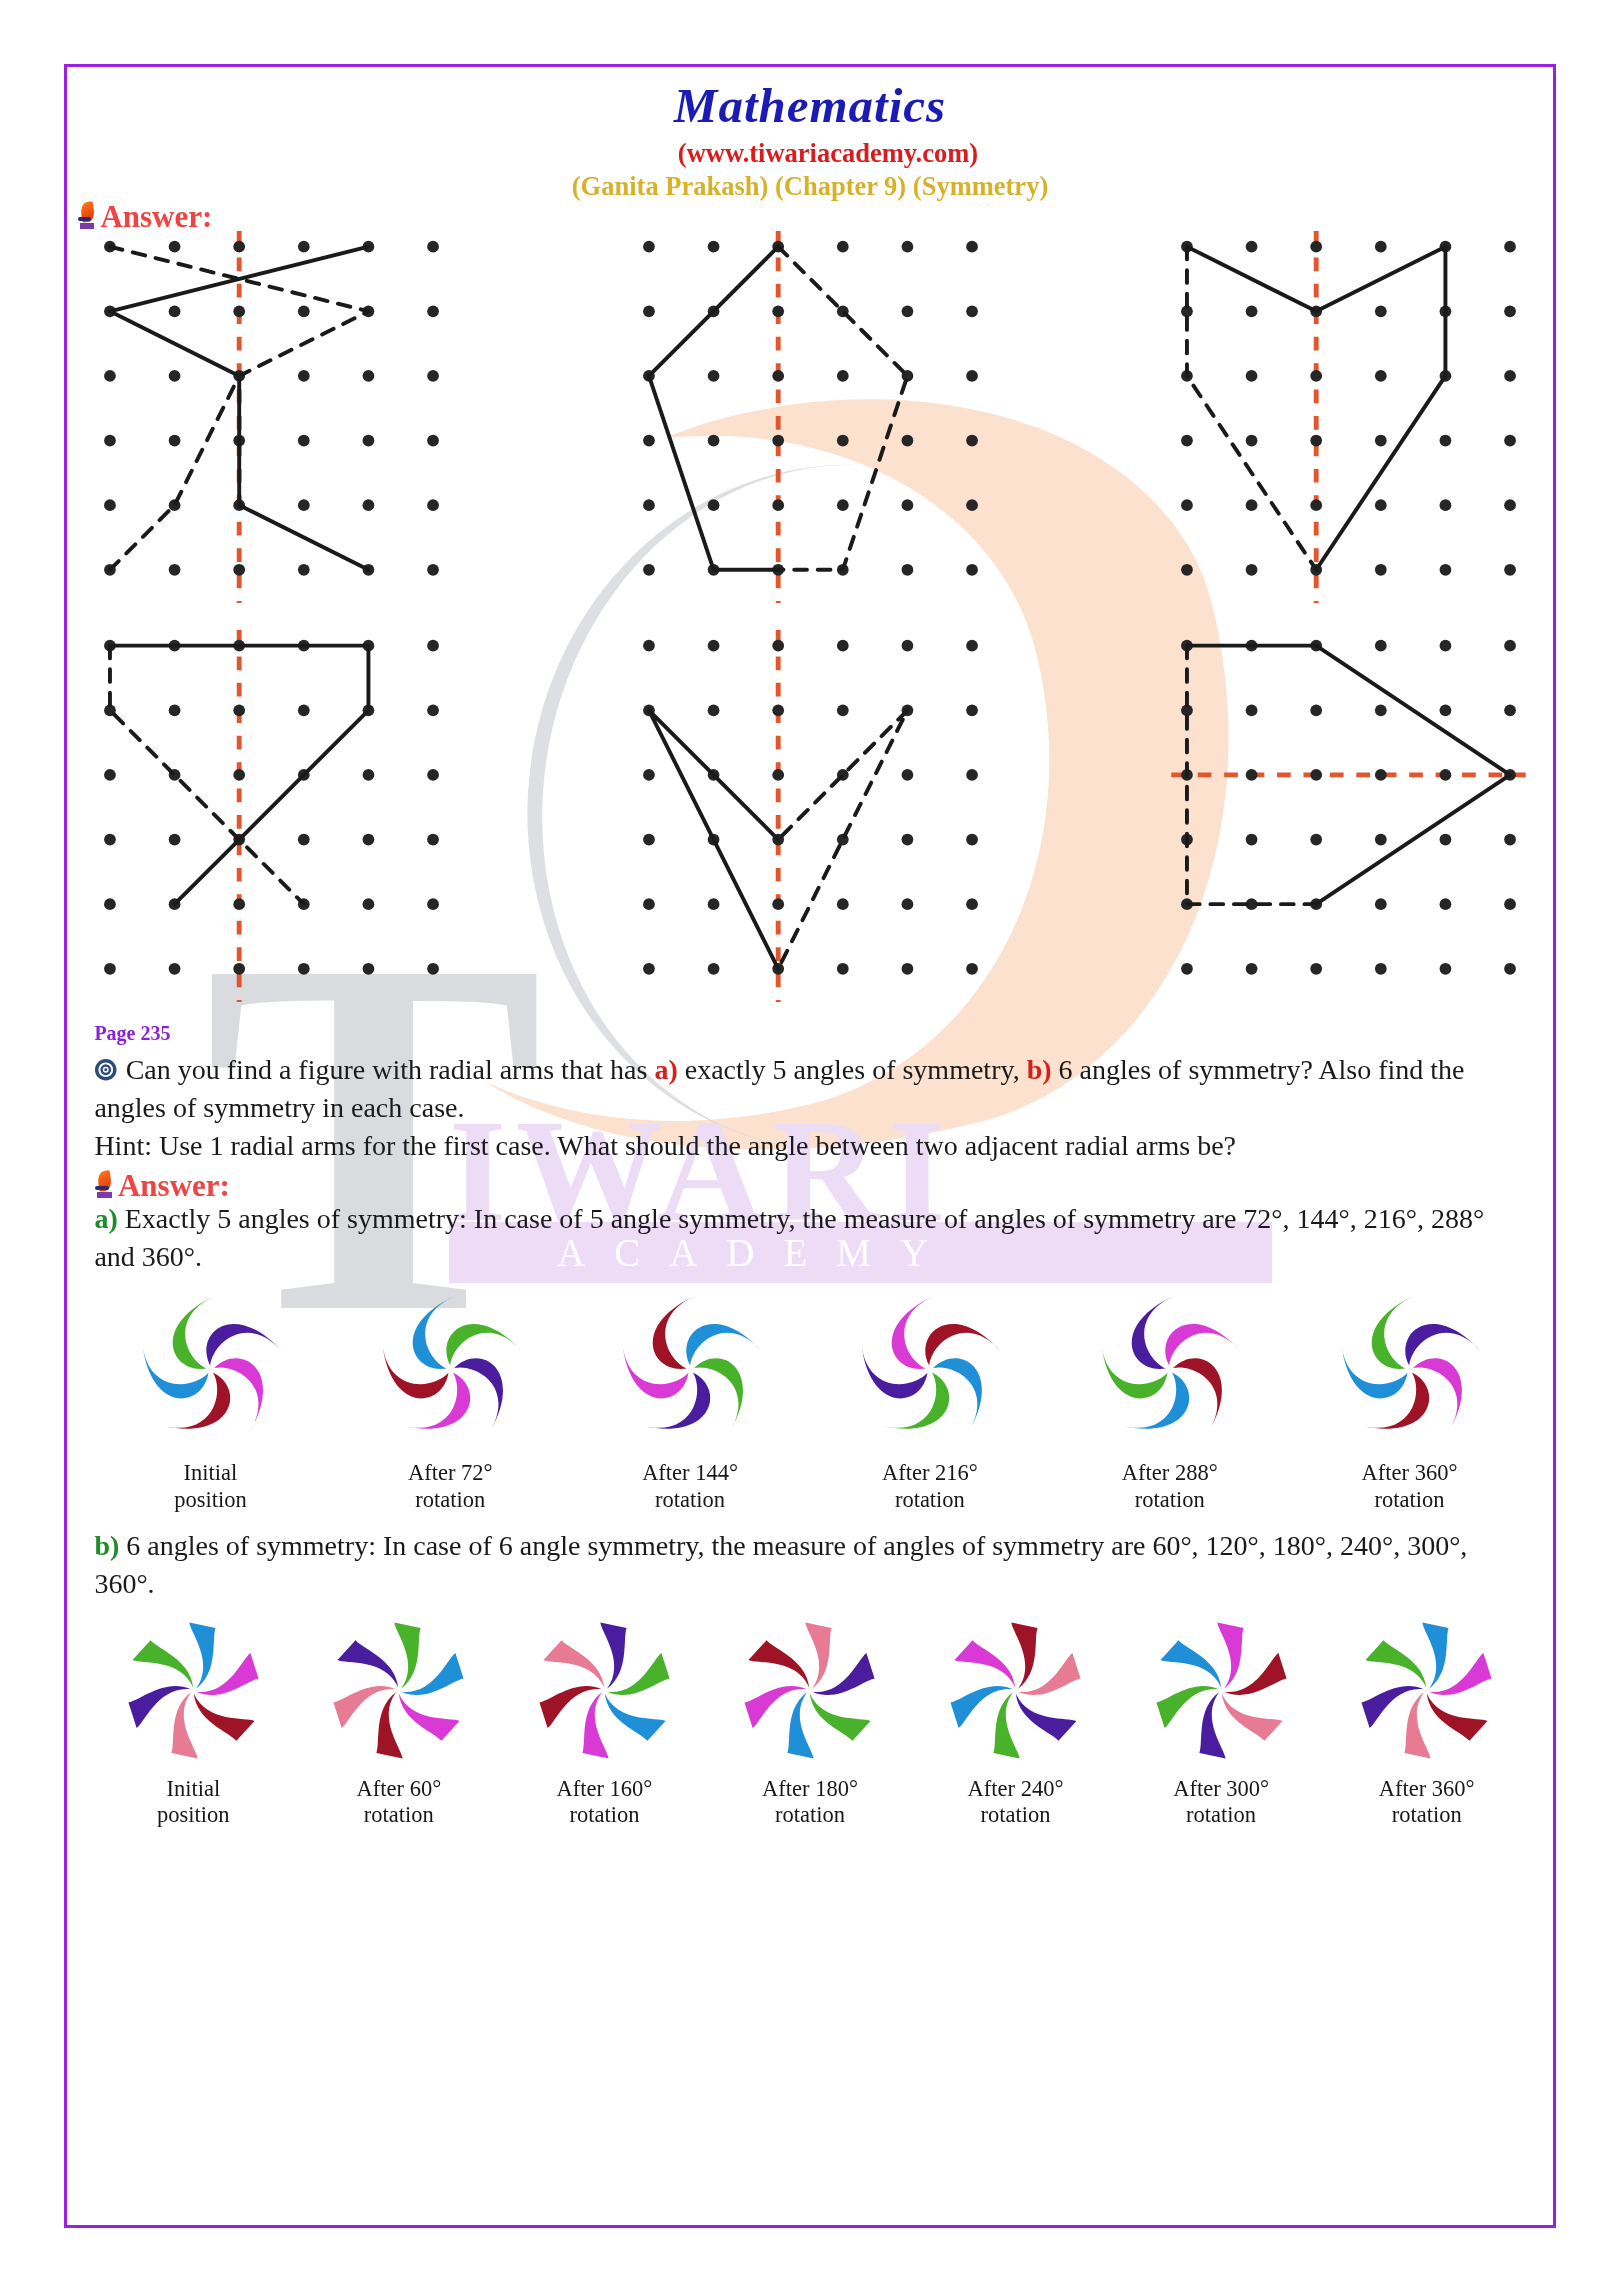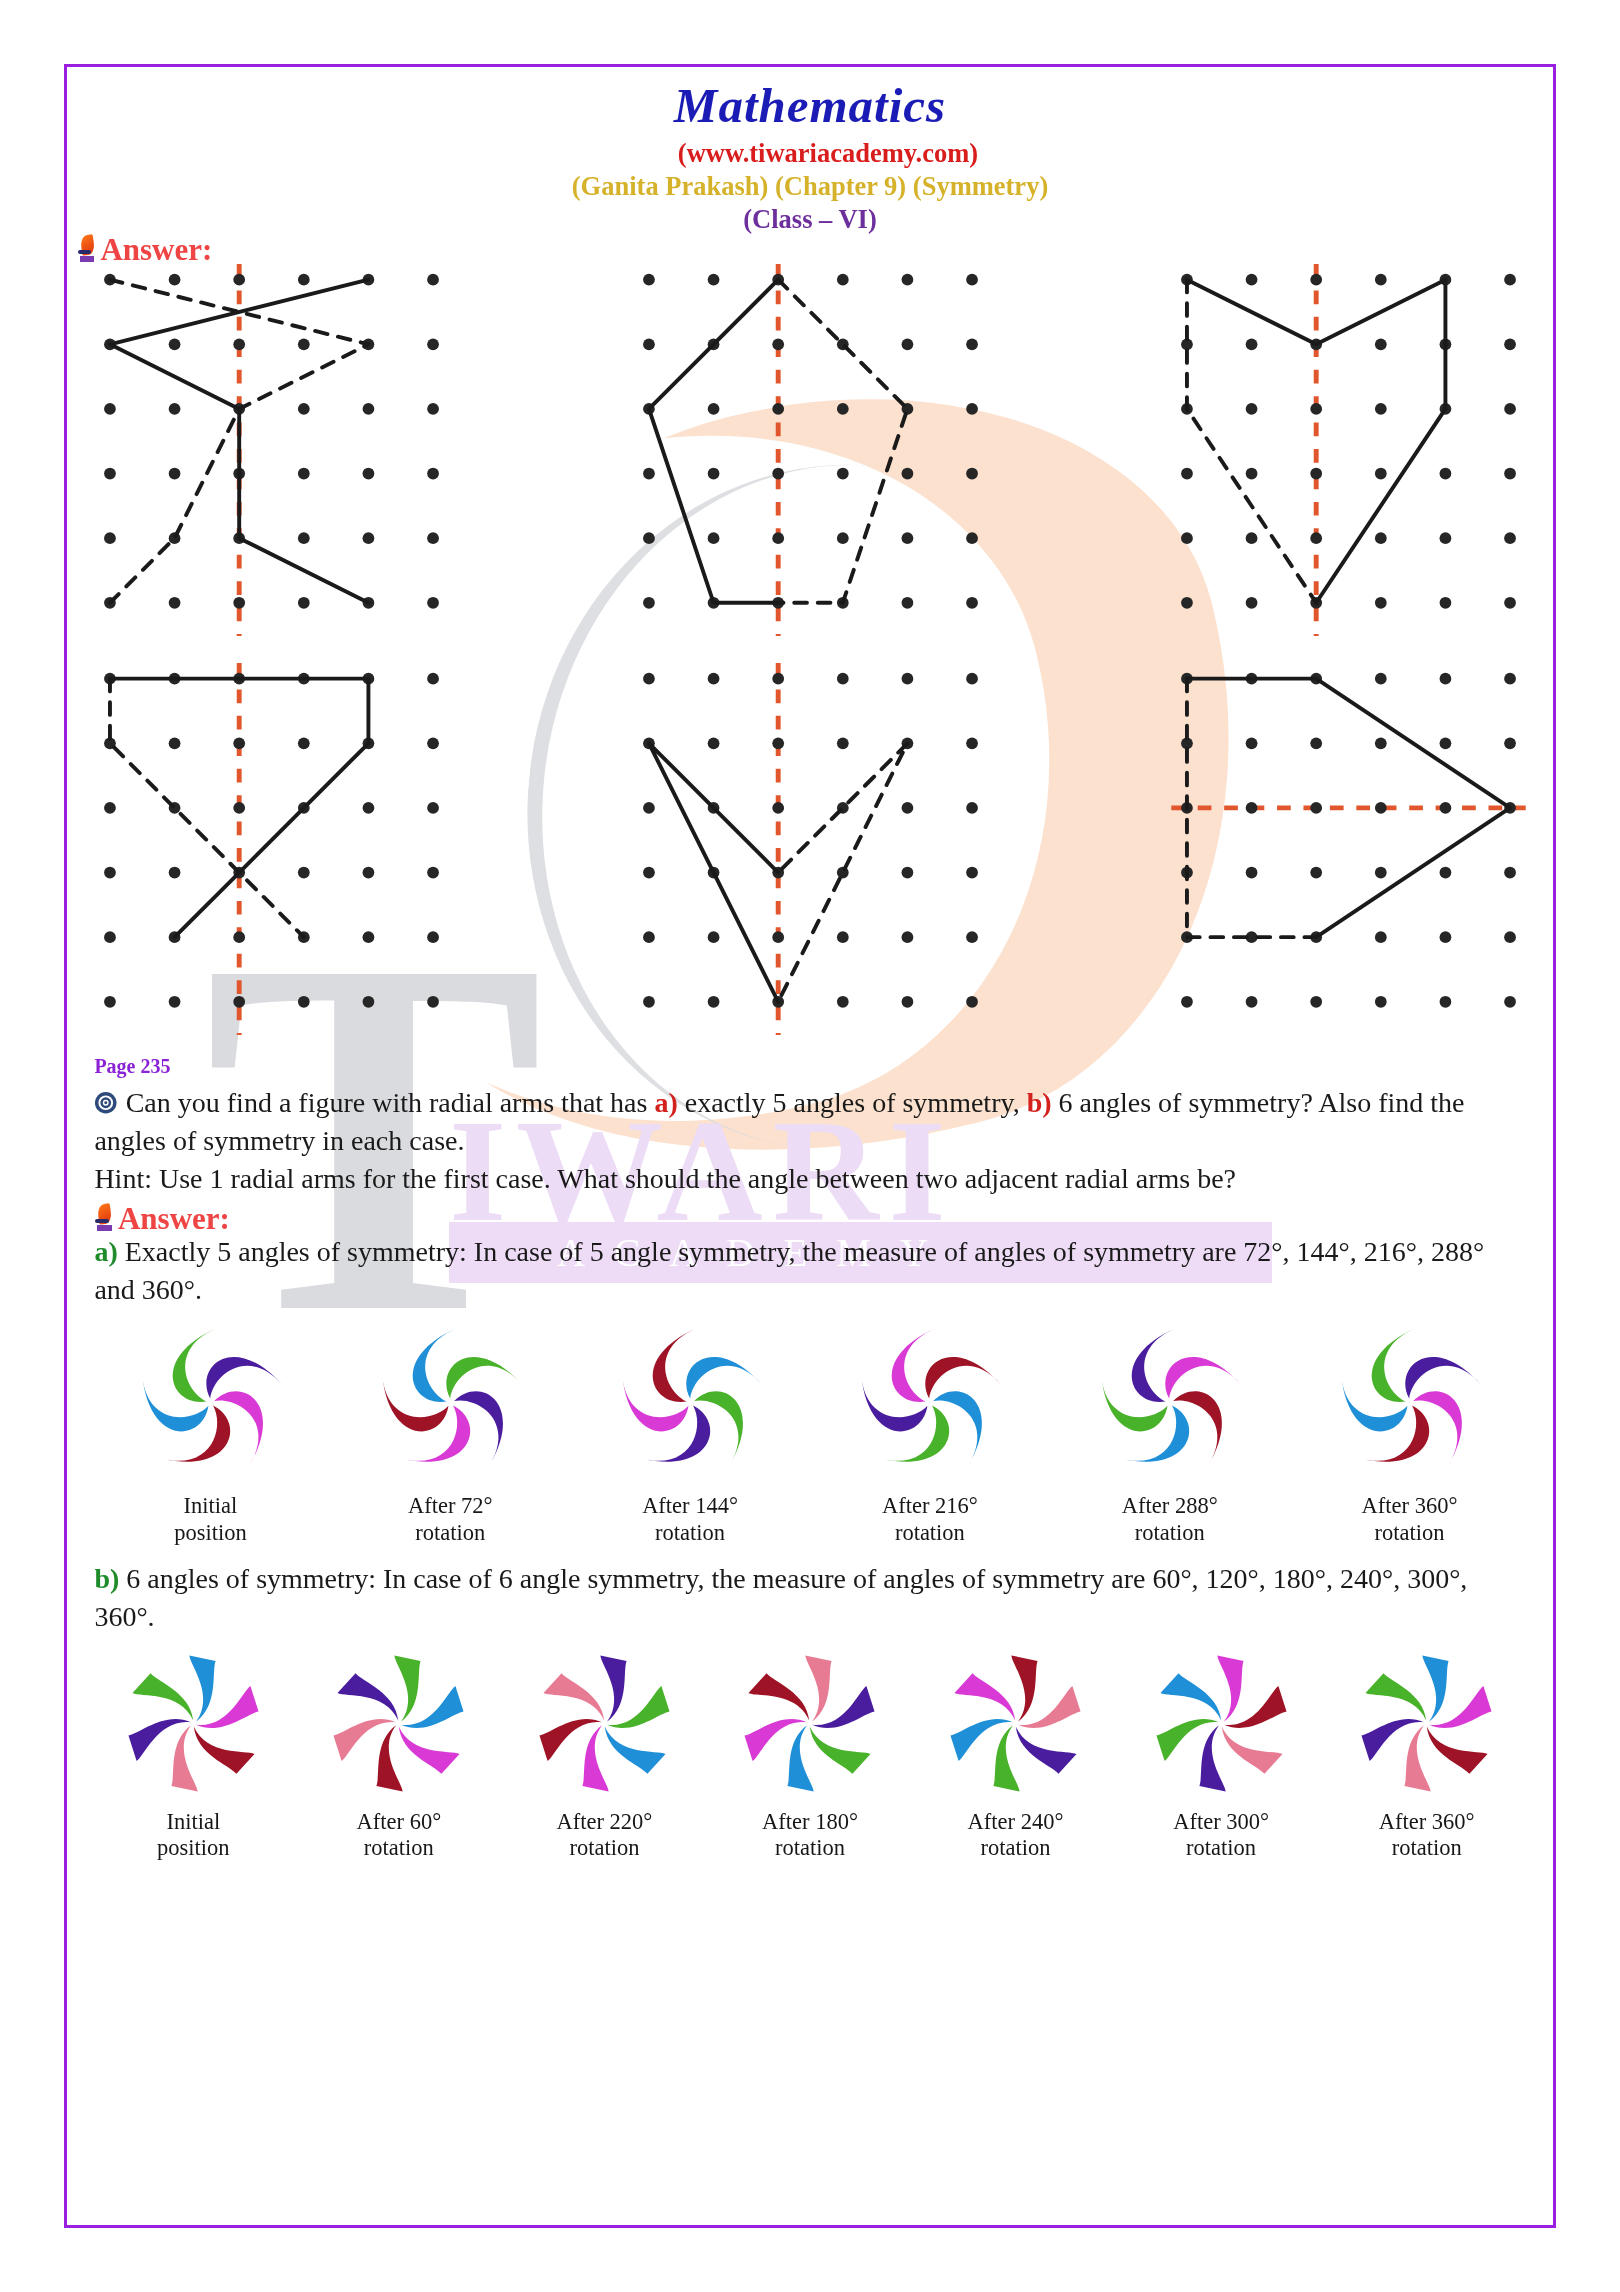--- a/index.html
+++ b/index.html
@@ -92,21 +92,20 @@
   <div class="wm" id="wm-academy">
     <span>ACADEMY</span>
   </div>
 
   <div id="content">
 
     <div id="hdr">
       <div id="title">Mathematics</div>
       <div id="site">(www.tiwariacademy.com)</div>
       <div id="chap">(Ganita Prakash) (Chapter 9) (Symmetry)</div>
-      <div id="cls">(Class – VI)</div>
     </div>
 
     <div class="answer-row">
       <span class="ta-logo">
         <span class="leaf"></span>
             <span class="stem"></span>
             <span class="bar"></span>
       </span>
       <span class="answer-txt">Answer:</span>
     </div>
@@ -494,21 +493,21 @@
           </div>
           <div class="pw-cell">
             <div><svg width="155" height="155" viewBox="0 0 158 158">
                 <path d="M81.7 80.3 C114.8 83.9,128.9 46.1,137.0 40.7 L145.3 66.7 C133.4 68.9,108.2 91.9,81.7 80.3Z" fill="#49b22b"></path>
                 <path d="M79.3 82.0 C92.7 112.5,132.5 105.7,141.2 110.1 L122.8 130.3 C114.9 121.0,82.4 110.8,79.3 82.0Z" fill="#1f90d8"></path>
                 <path d="M76.5 80.7 C56.8 107.6,82.6 138.7,83.2 148.4 L56.5 142.6 C60.6 131.1,53.2 97.9,76.5 80.7Z" fill="#d93ad6"></path>
                 <path d="M76.3 77.7 C43.2 74.1,29.1 111.9,21.0 117.3 L12.7 91.3 C24.6 89.1,49.8 66.1,76.3 77.7Z" fill="#9e1326"></path>
                 <path d="M78.7 76.0 C65.3 45.5,25.5 52.3,16.8 47.9 L35.2 27.7 C43.1 37.0,75.6 47.2,78.7 76.0Z" fill="#e87b94"></path>
                 <path d="M81.5 77.3 C101.2 50.4,75.4 19.3,74.8 9.6 L101.5 15.4 C97.4 26.9,104.8 60.1,81.5 77.3Z" fill="#4a1d9e"></path>
               </svg></div>
-            <div class="pw-cap">After 220°
+            <div class="pw-cap">After 160°
 rotation</div>
           </div>
           <div class="pw-cell">
             <div><svg width="155" height="155" viewBox="0 0 158 158">
                 <path d="M79.3 82.0 C92.7 112.5,132.5 105.7,141.2 110.1 L122.8 130.3 C114.9 121.0,82.4 110.8,79.3 82.0Z" fill="#49b22b"></path>
                 <path d="M76.5 80.7 C56.8 107.6,82.6 138.7,83.2 148.4 L56.5 142.6 C60.6 131.1,53.2 97.9,76.5 80.7Z" fill="#1f90d8"></path>
                 <path d="M76.3 77.7 C43.2 74.1,29.1 111.9,21.0 117.3 L12.7 91.3 C24.6 89.1,49.8 66.1,76.3 77.7Z" fill="#d93ad6"></path>
                 <path d="M78.7 76.0 C65.3 45.5,25.5 52.3,16.8 47.9 L35.2 27.7 C43.1 37.0,75.6 47.2,78.7 76.0Z" fill="#9e1326"></path>
                 <path d="M81.5 77.3 C101.2 50.4,75.4 19.3,74.8 9.6 L101.5 15.4 C97.4 26.9,104.8 60.1,81.5 77.3Z" fill="#e87b94"></path>
                 <path d="M81.7 80.3 C114.8 83.9,128.9 46.1,137.0 40.7 L145.3 66.7 C133.4 68.9,108.2 91.9,81.7 80.3Z" fill="#4a1d9e"></path>

